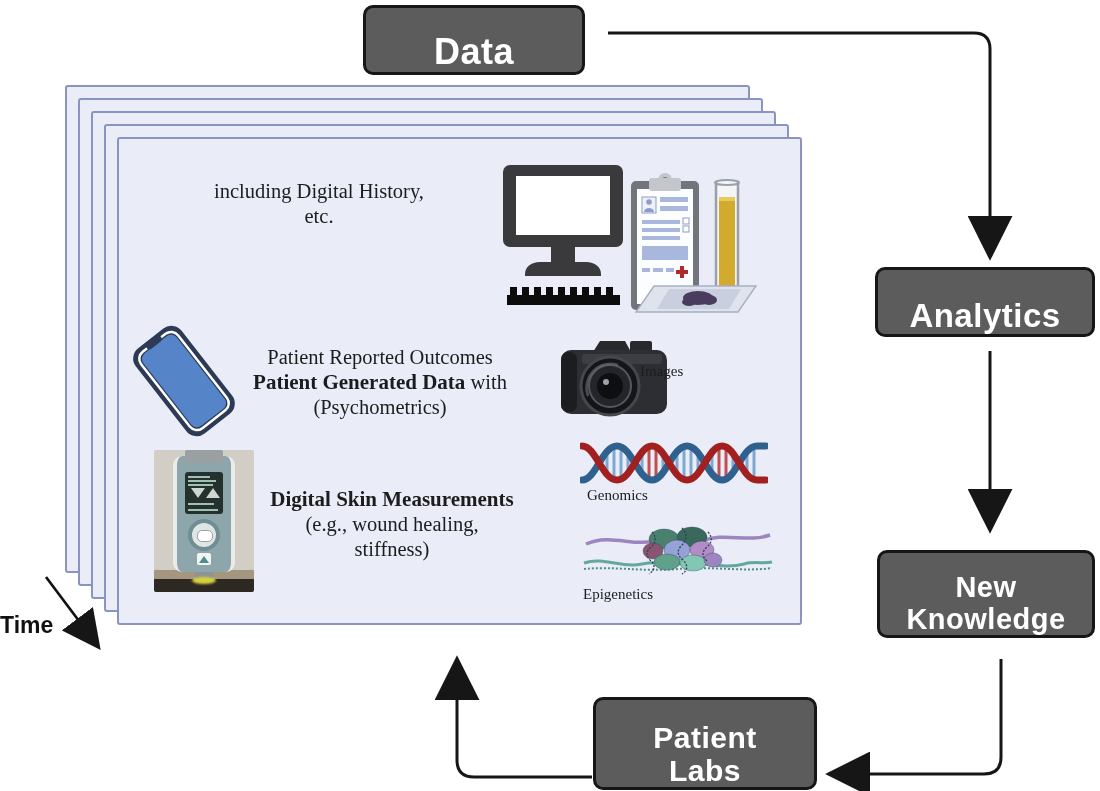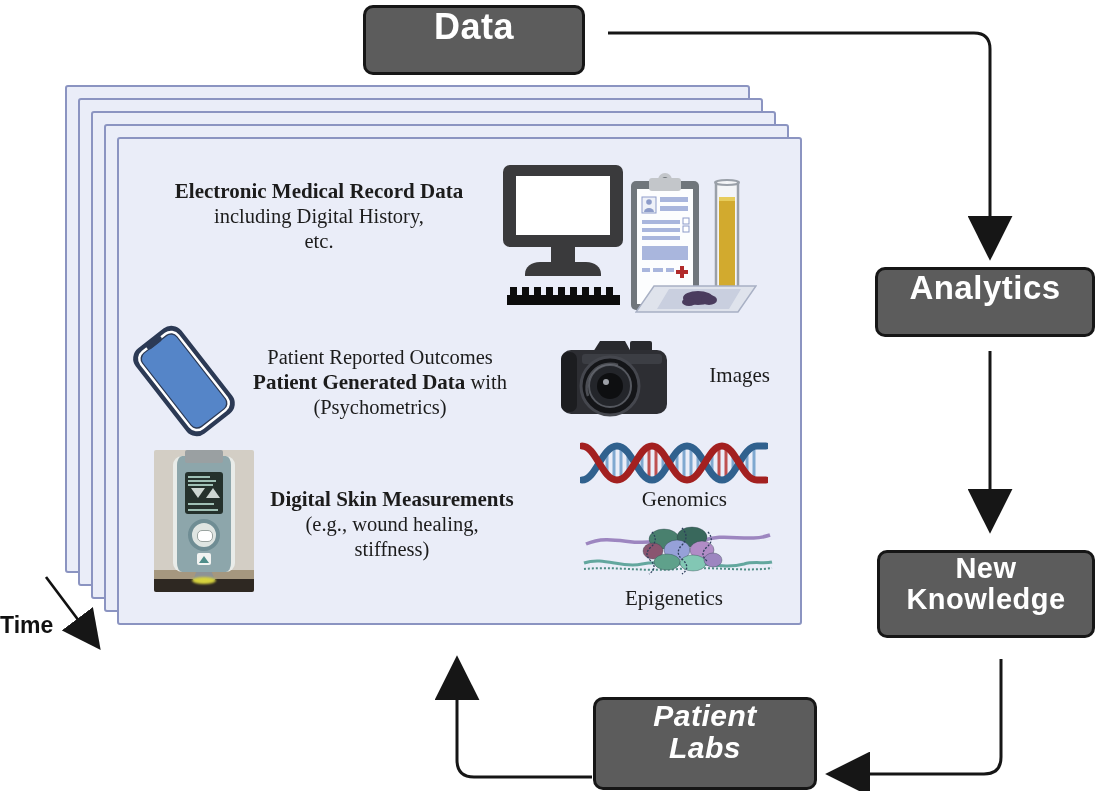--- a/index.html
+++ b/index.html
@@ -1,34 +1,34 @@
 <!DOCTYPE html>
 <html><head>
 <meta charset="utf-8">
 <style>
   html,body{margin:0;padding:0;background:#fff;}
   .stage{position:relative;width:1100px;height:791px;background:#ffffff;overflow:hidden;
          font-family:"Liberation Sans",sans-serif;}
   
   .node{position:absolute;background:#5c5c5c;border:3px solid #161616;border-radius:10px;
-        color:#fff;display:flex;flex-direction:column;align-items:center;justify-content:flex-start;
+        color:#fff;display:flex;flex-direction:column;align-items:center;justify-content:flex-end;
         font-weight:700;letter-spacing:.5px;line-height:1.08;z-index:10;box-sizing:border-box;}
   .node-data{left:363px;top:5px;width:222px;height:70px;font-size:36px;}
   .node-analytics{left:875px;top:267px;width:220px;height:70px;font-size:33px;}
   .node-nk{left:877px;top:550px;width:218px;height:88px;font-size:29px;}
-  .node-pc{left:593px;top:697px;width:224px;height:93px;font-size:30px;font-style:italic;}
+  .node-pc{left:593px;top:697px;width:224px;height:93px;font-size:30px;}
   
   .card{position:absolute;width:685px;height:488px;background:#eaedf8;
         border:2.5px solid #8b94c1;border-radius:3px;box-sizing:border-box;}
   .c1{left:65px;top:85px}.c2{left:78px;top:98px}.c3{left:91px;top:111px}
   .c4{left:104px;top:124px}.c5{left:117px;top:137px;z-index:4;}
   .serif{font-family:"Liberation Serif",serif;color:#1c1c1c;}
   .tblock{position:absolute;text-align:center;font-size:20.5px;line-height:25px;}
   .tblock .b{font-weight:700;font-size:21px;}
-  .ilabel{position:absolute;text-align:right;font-size:21px;}
+  .ilabel{position:absolute;text-align:left;font-size:15px;}
   .abs{position:absolute;}
   
   .time{position:absolute;left:0;top:612px;font-size:23px;font-weight:700;color:#111;}
   
   .arrows{position:absolute;left:0;top:0;width:1100px;height:791px;z-index:5;pointer-events:none;}
   
   .photo{position:absolute;left:35px;top:311px;width:100px;height:142px;background:#d3cec5;
          border-radius:2px;overflow:hidden;}
   .ph-band{position:absolute;left:0;right:0;bottom:13px;height:9px;background:#a5977f;}
   .ph-table{position:absolute;left:0;right:0;bottom:0;height:13px;background:#2e2822;}
@@ -89,21 +89,20 @@
   <div class="time">Time</div>
 
   <div class="card c1"></div>
   <div class="card c2"></div>
   <div class="card c3"></div>
   <div class="card c4"></div>
 
   <div class="card c5">
 
     <div class="tblock serif" style="left:10px;top:40px;width:380px;">
-      <div class="b">Electronic Medical Record Data</div>
       <div>including Digital History,</div>
       <div>etc.</div>
     </div>
 
     <svg class="abs" style="left:383px;top:25px;" width="122" height="114" viewBox="0 0 122 114">
       <rect x="1" y="1" width="120" height="82" rx="7" fill="#3a3a3c"></rect>
       <rect x="14" y="12" width="94" height="59" fill="#ffffff"></rect>
       <rect x="49" y="83" width="24" height="15" fill="#3a3a3c"></rect>
       <path d="M38,98 h46 c9,0 15,5 15,12 v2 h-76 v-2 c0,-7 6,-12 15,-12 z" fill="#3a3a3c"></path>
     </svg>

